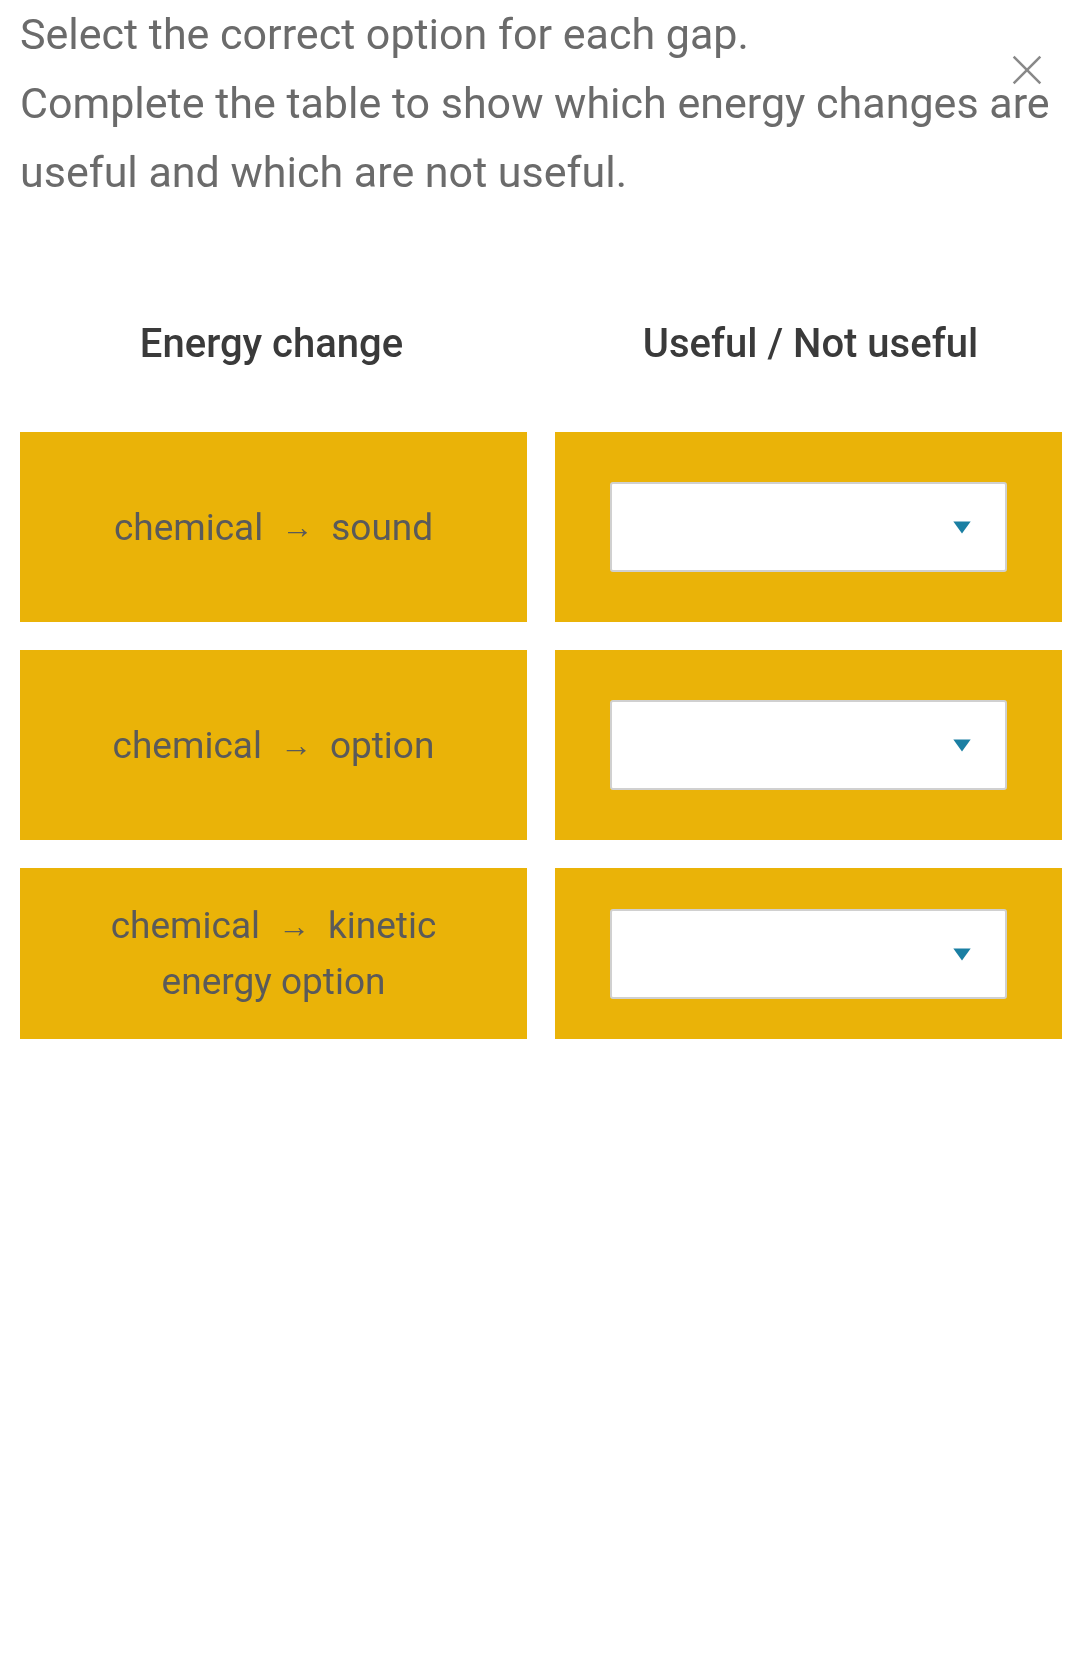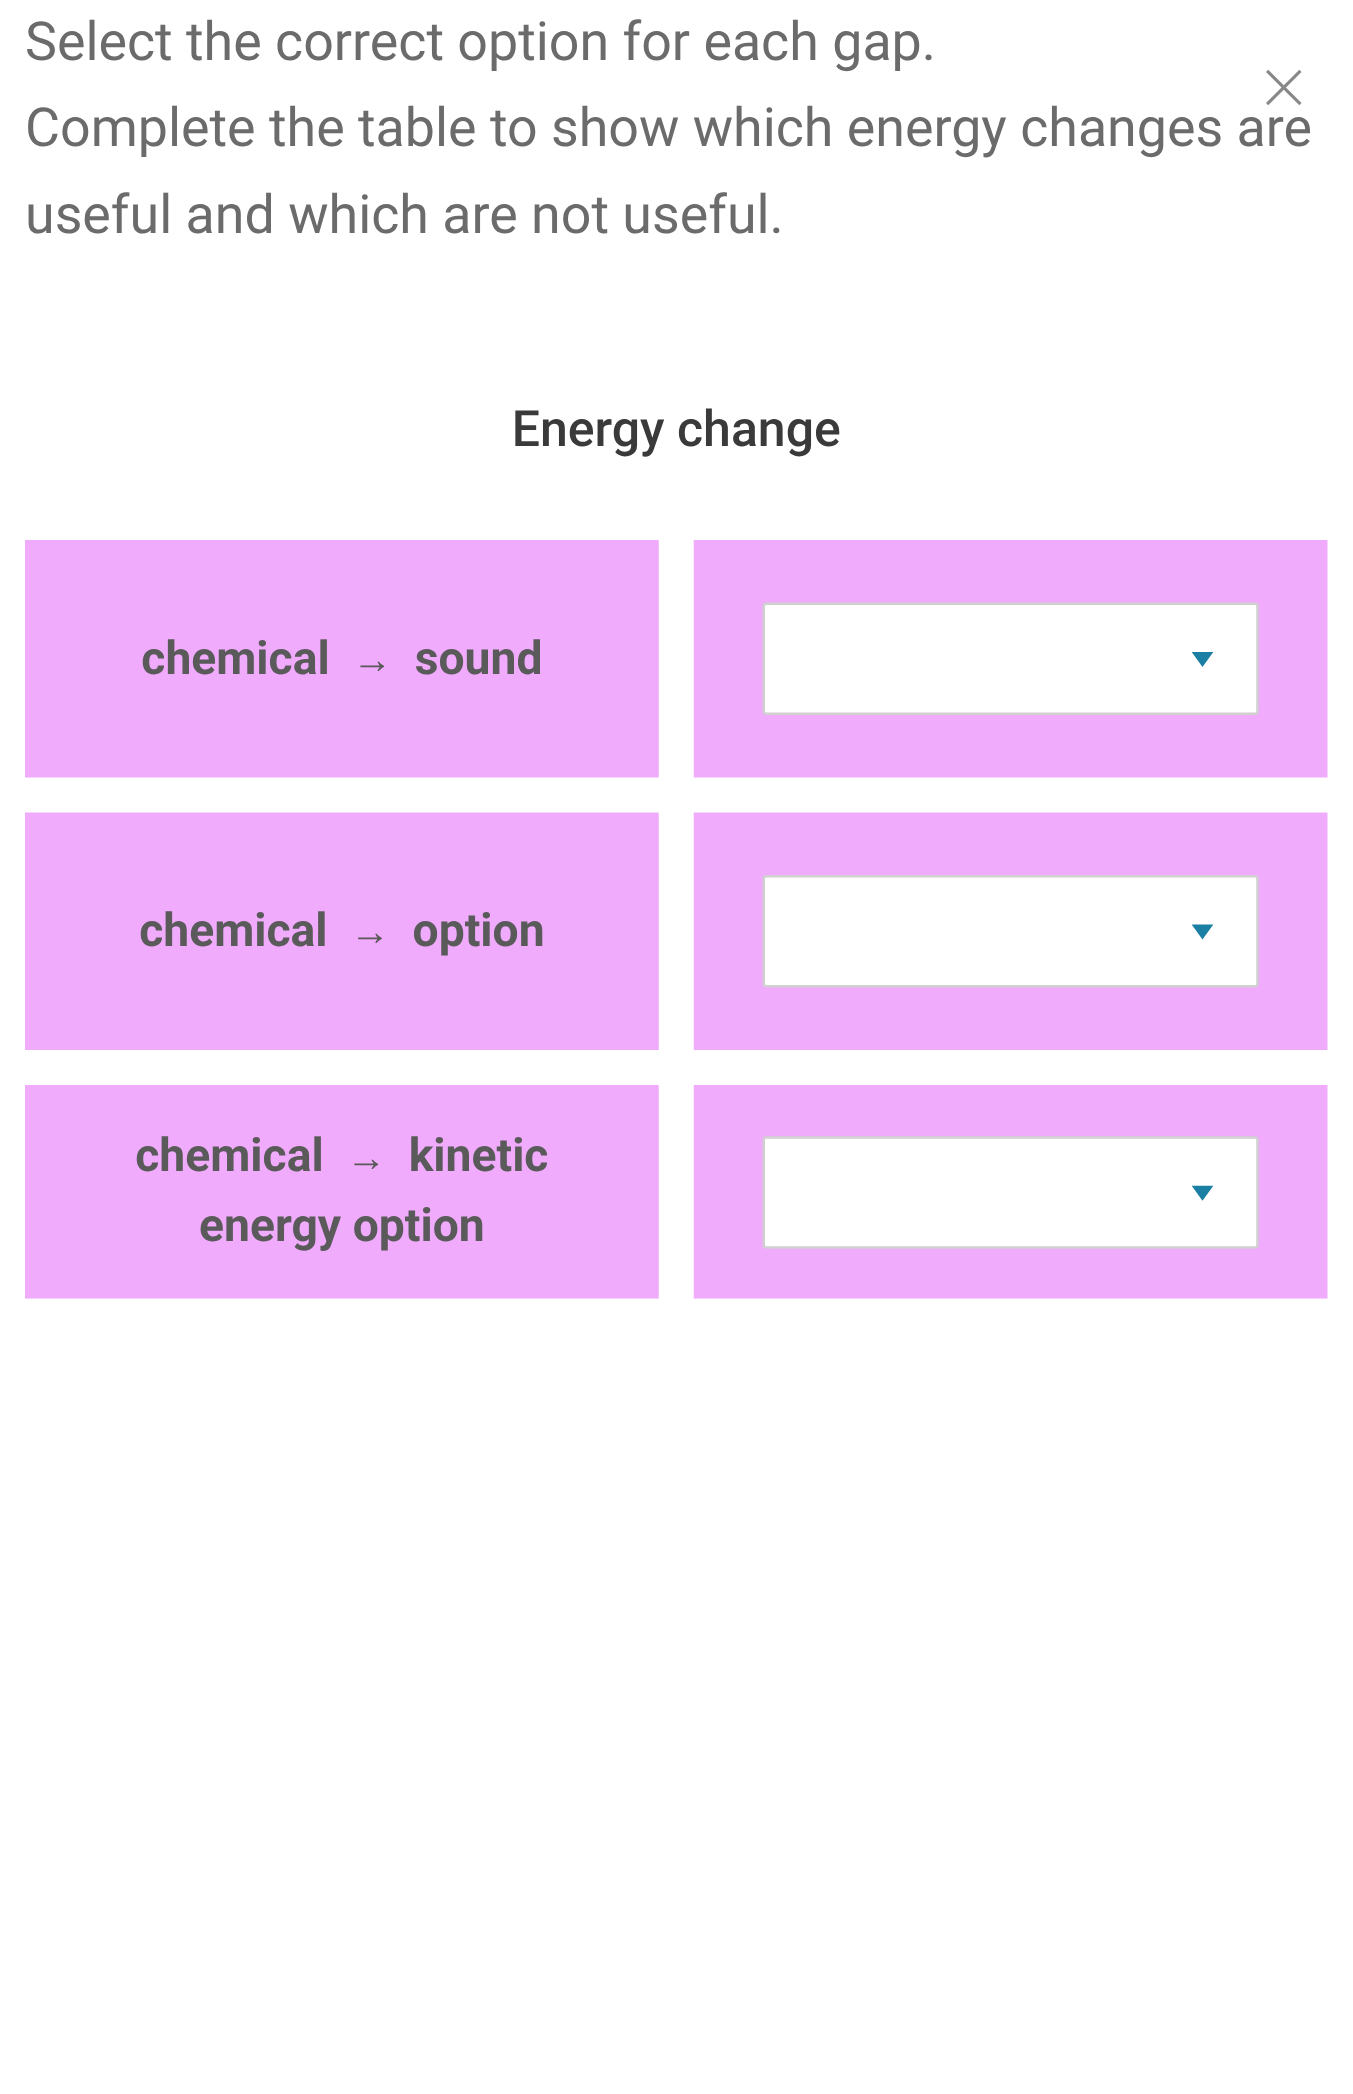--- a/index.html
+++ b/index.html
@@ -61,27 +61,26 @@
       align-items: center;
       justify-content: center;
     }
     .data-row {
       display: flex;
       gap: 28px;
       margin-bottom: 28px;
     }
     .cell {
       flex: 1;
-      background: #f0abfc;
+      background: #eab308;
       min-height: 190px;
       display: flex;
       align-items: center;
       justify-content: center;
       padding: 30px 20px;
-      font-weight: bold;
     }
     .cell.last {
       min-height: 140px;
     }
     .energy-label {
       font-size: 37px;
       color: #5a5a5a;
       text-align: center;
       line-height: 1.5;
       display: flex;
@@ -132,20 +131,21 @@
 </button>
 
 <div class="question-text">
   <p>Select the correct option for each gap.</p>
   <p>Complete the table to show which energy changes are useful and which are not useful.</p>
 </div>
 
 <div class="table-wrap">
   <div class="header-row">
     <div class="header-cell">Energy change</div>
+    <div class="header-cell">Useful / Not useful</div>
   </div>
 
   <div class="data-row">
     <div class="cell">
       <div class="energy-label">
         <span class="txt">chemical</span>
         <span class="arrow">→</span>
         <span class="txt">sound</span>
       </div>
     </div>

